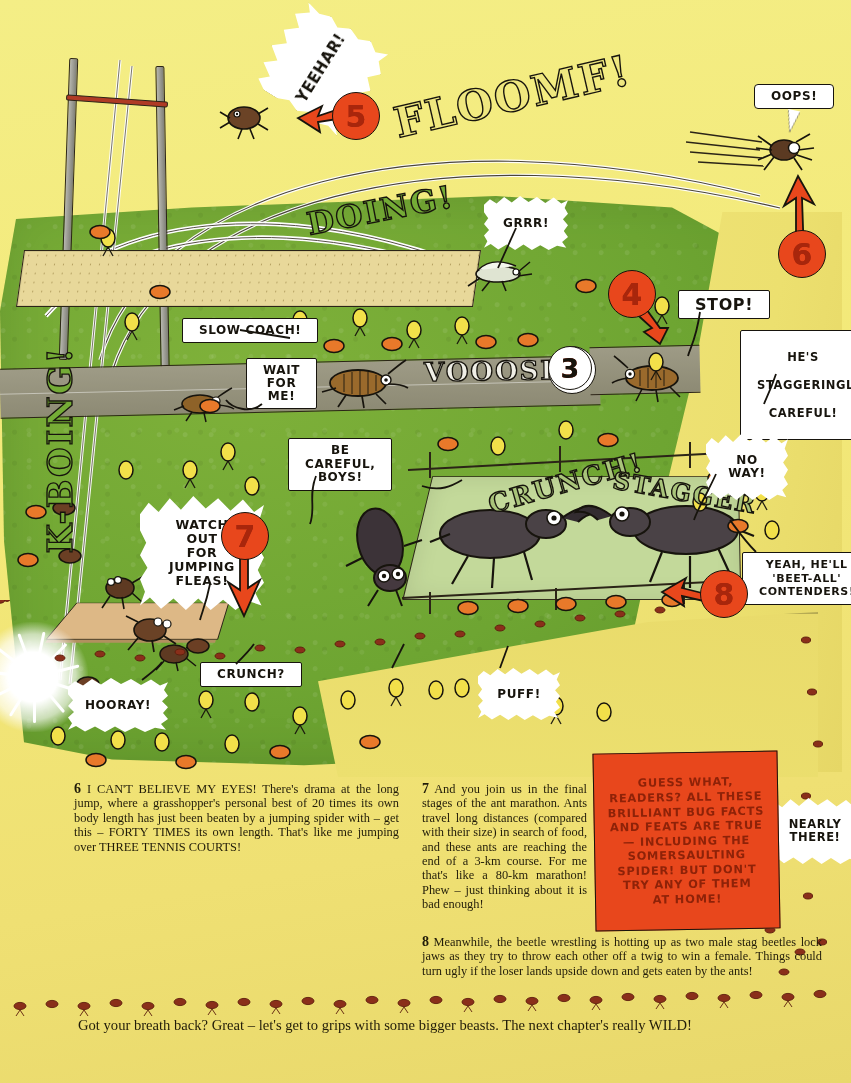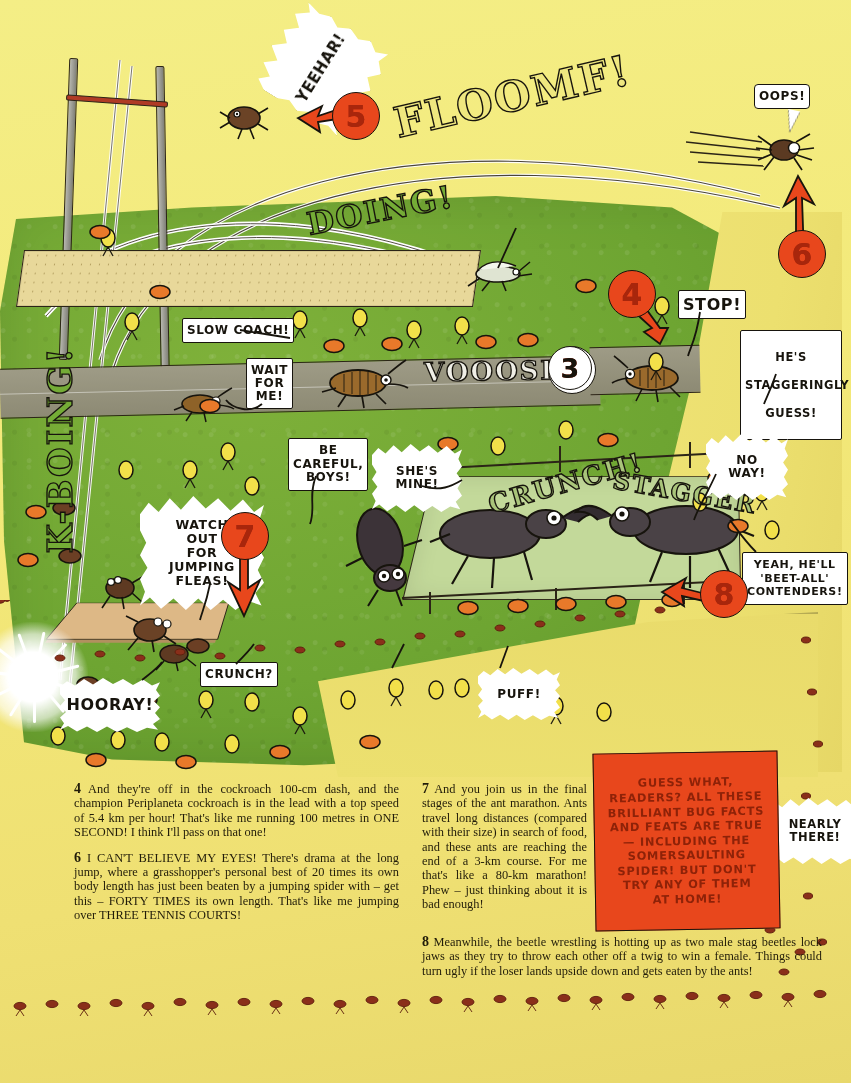--- a/index.html
+++ b/index.html
@@ -103,21 +103,21 @@
     transform-origin:50% 0;border-radius:2px;}
 
   
   .arcsvg{position:absolute;left:0;top:0;width:851px;height:780px;pointer-events:none;}
 
   
   .bub{
     position:absolute;background:#fff;border:1.8px solid #17140d;
     color:#17140d;font-family:"DejaVu Sans", sans-serif;font-weight:700;
     letter-spacing:.6px;line-height:1.08;text-align:center;
-    padding:5px 4px;white-space:pre-line;
+    padding:5px 16px;white-space:pre-line;
   }
   .bub.rect{border-radius:2px;}
   .bub.spiky{
     border:none;background:#fff;
     clip-path:polygon(0% 16%,7% 6%,15% 14%,24% 2%,33% 12%,43% 0%,53% 11%,63% 2%,
       73% 13%,83% 3%,92% 14%,100% 8%,96% 22%,100% 33%,94% 43%,100% 54%,95% 65%,
       100% 76%,93% 85%,98% 96%,87% 92%,77% 100%,67% 91%,57% 100%,47% 90%,
       37% 100%,27% 90%,17% 99%,8% 89%,0% 96%,4% 84%,0% 73%,6% 63%,0% 52%,5% 41%,0% 30%);
     filter:drop-shadow(0 0 1.4px #17140d) drop-shadow(0 0 1.4px #17140d)
            drop-shadow(0 0 1.4px #17140d);
@@ -585,61 +585,60 @@
 
   <div class="bub spiky" style="left:272px;top:14px;width:70px;height:88px;font-size:15px;
               transform:rotate(-58deg);display:flex;align-items:center;justify-content:center;">YEEHAR!</div>
 
   <div class="bub rect" style="left:754px;top:84px;font-size:12px;border-radius:4px;">OOPS!</div>
   <div style="position:absolute;left:786px;top:110px;width:0;height:0;
               border-left:6px solid transparent;border-right:6px solid transparent;
               border-top:22px solid #fff;
               filter:drop-shadow(0 1px 0 #17140d);transform:rotate(12deg);"></div>
 
+  <div class="bub spiky" style="left:484px;top:196px;width:56px;height:34px;font-size:12px;
+              display:flex;align-items:center;justify-content:center;">GRRR!</div>
 
   <div class="bub rect" style="left:182px;top:318px;font-size:12px;">SLOW COACH!</div>
 
   <div class="bub rect" style="left:246px;top:358px;font-size:12px;line-height:13px;">WAIT
 FOR
 ME!</div>
 
   <div class="bub rect" style="left:678px;top:290px;font-size:16px;">STOP!</div>
 
   <div class="bub rect" style="left:740px;top:330px;width:92px;font-size:11.5px;line-height:14px;">
     <div>HE'S</div>
     <div><span style="font-weight:700;">STAG</span><span>GERINGLY</span></div>
-    <div>GUESS!</div>
+    <div>CAREFUL!</div>
   </div>
 
   <div class="bub rect" style="left:288px;top:438px;font-size:12px;line-height:13.5px;">BE
 CAREFUL,
 BOYS!</div>
 
-  <div class="bub spiky" style="left:372px;top:444px;width:62px;height:48px;font-size:12px;line-height:13.5px;
-              display:flex;align-items:center;justify-content:center;">SHE'S
-MINE!</div>
 
   <div class="bub spiky" style="left:706px;top:434px;width:54px;height:46px;font-size:12px;line-height:13.5px;
               display:flex;align-items:center;justify-content:center;">NO
 WAY!</div>
 
   <div class="bub rect" style="left:742px;top:552px;font-size:11px;line-height:13.5px;">YEAH, HE'LL
 'BEET-ALL'
 CONTENDERS!</div>
 
   <div class="bub spiky" style="left:140px;top:496px;width:96px;height:94px;font-size:12.5px;line-height:14px;
               display:flex;align-items:center;justify-content:center;">WATCH
 OUT
 FOR
 JUMPING
 FLEAS!</div>
 
   <div class="bub rect" style="left:200px;top:662px;font-size:12px;">CRUNCH?</div>
 
-  <div class="bub spiky" style="left:60px;top:678px;width:72px;height:34px;font-size:16px;
+  <div class="bub spiky" style="left:68px;top:678px;width:72px;height:34px;font-size:12px;
               display:flex;align-items:center;justify-content:center;">HOORAY!</div>
 
 
   <div class="bub spiky" style="left:478px;top:668px;width:54px;height:32px;font-size:12px;
               display:flex;align-items:center;justify-content:center;">PUFF!</div>
 
   <div class="bub spiky" style="left:768px;top:798px;width:66px;height:46px;font-size:11.5px;line-height:13px;
               display:flex;align-items:center;justify-content:center;">NEARLY
 THERE!</div>
 
@@ -699,22 +698,20 @@
   <div style="position:absolute;left:648px;top:566px;">
     <svg width="110" height="60" viewBox="0 0 110 60">
       <path d="M58 28 L34 22 L38 12 L14 26 L36 40 L34 30 L60 36 Z" fill="#e8471c" stroke="#17140d" stroke-width="1.8"></path>
     </svg>
     <div class="marker" style="left:52px;top:4px;">8</div>
   </div>
 
   <div class="cols">
 
     <div class="col colA">
-      <p><b>4</b>
-        <span>And they're off in the cockroach 100-cm dash, and the champion Periplaneta cockroach is in the lead with a top speed of 5.4 km per hour! That's like me running 100 metres in ONE SECOND! I think I'll pass on that one!</span></p>
       <p><b>6</b>
         <span>I CAN'T BELIEVE MY EYES! There's drama at the long jump, where a grasshopper's personal best of 20 times its own body length has just been beaten by a jumping spider with – get this – FORTY TIMES its own length. That's like me jumping over THREE TENNIS COURTS!</span></p>
     </div>
 
     <div class="col colB">
       <p><b>7</b>
         <span>And you join us in the final stages of the ant marathon. Ants travel long distances (compared with their size) in search of food, and these ants are reaching the end of a 3-km course. For me that's like a 80-km marathon! Phew – just thinking about it is bad enough!</span></p>
     </div>
 
     <div class="col colC">
@@ -728,14 +725,15 @@
 READERS? ALL THESE
 BRILLIANT BUG FACTS
 AND FEATS ARE TRUE
 — INCLUDING THE
 SOMERSAULTING
 SPIDER! BUT DON'T
 TRY ANY OF THEM
 AT HOME!</span>
   </div>
 
+  <div class="footer">Got your breath back? Great – let's get to grips with some bigger beasts. The next chapter's really WILD!</div>
 
 </div>
 
 </body></html>

